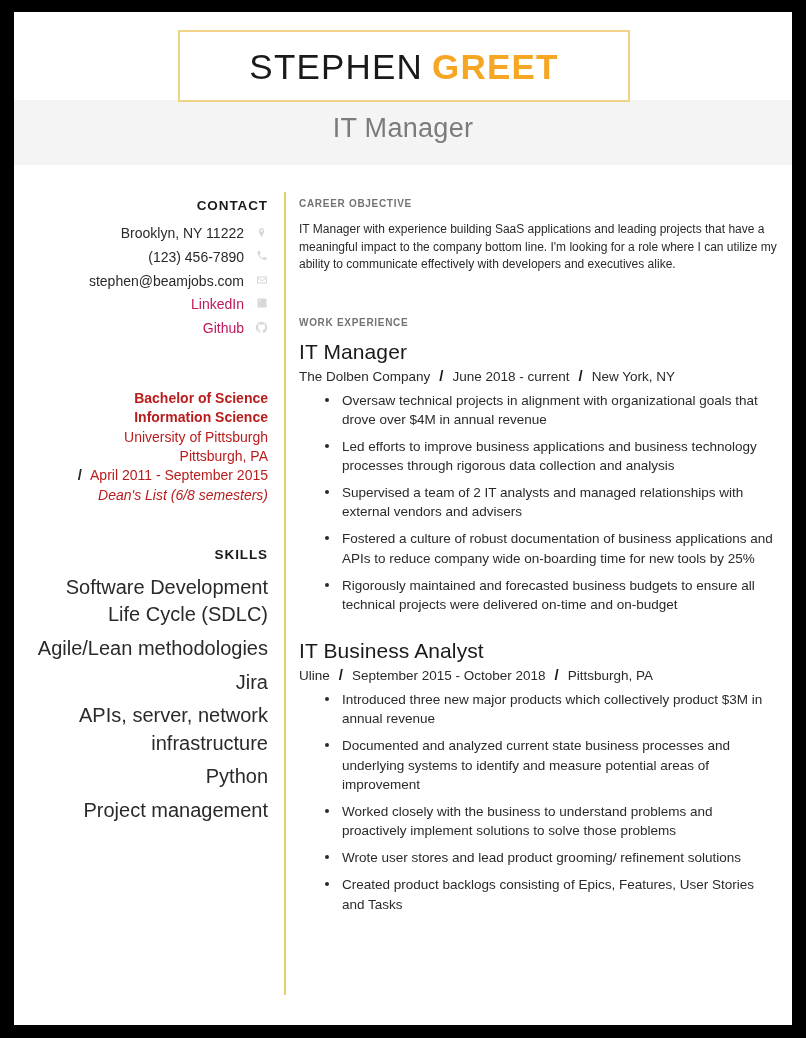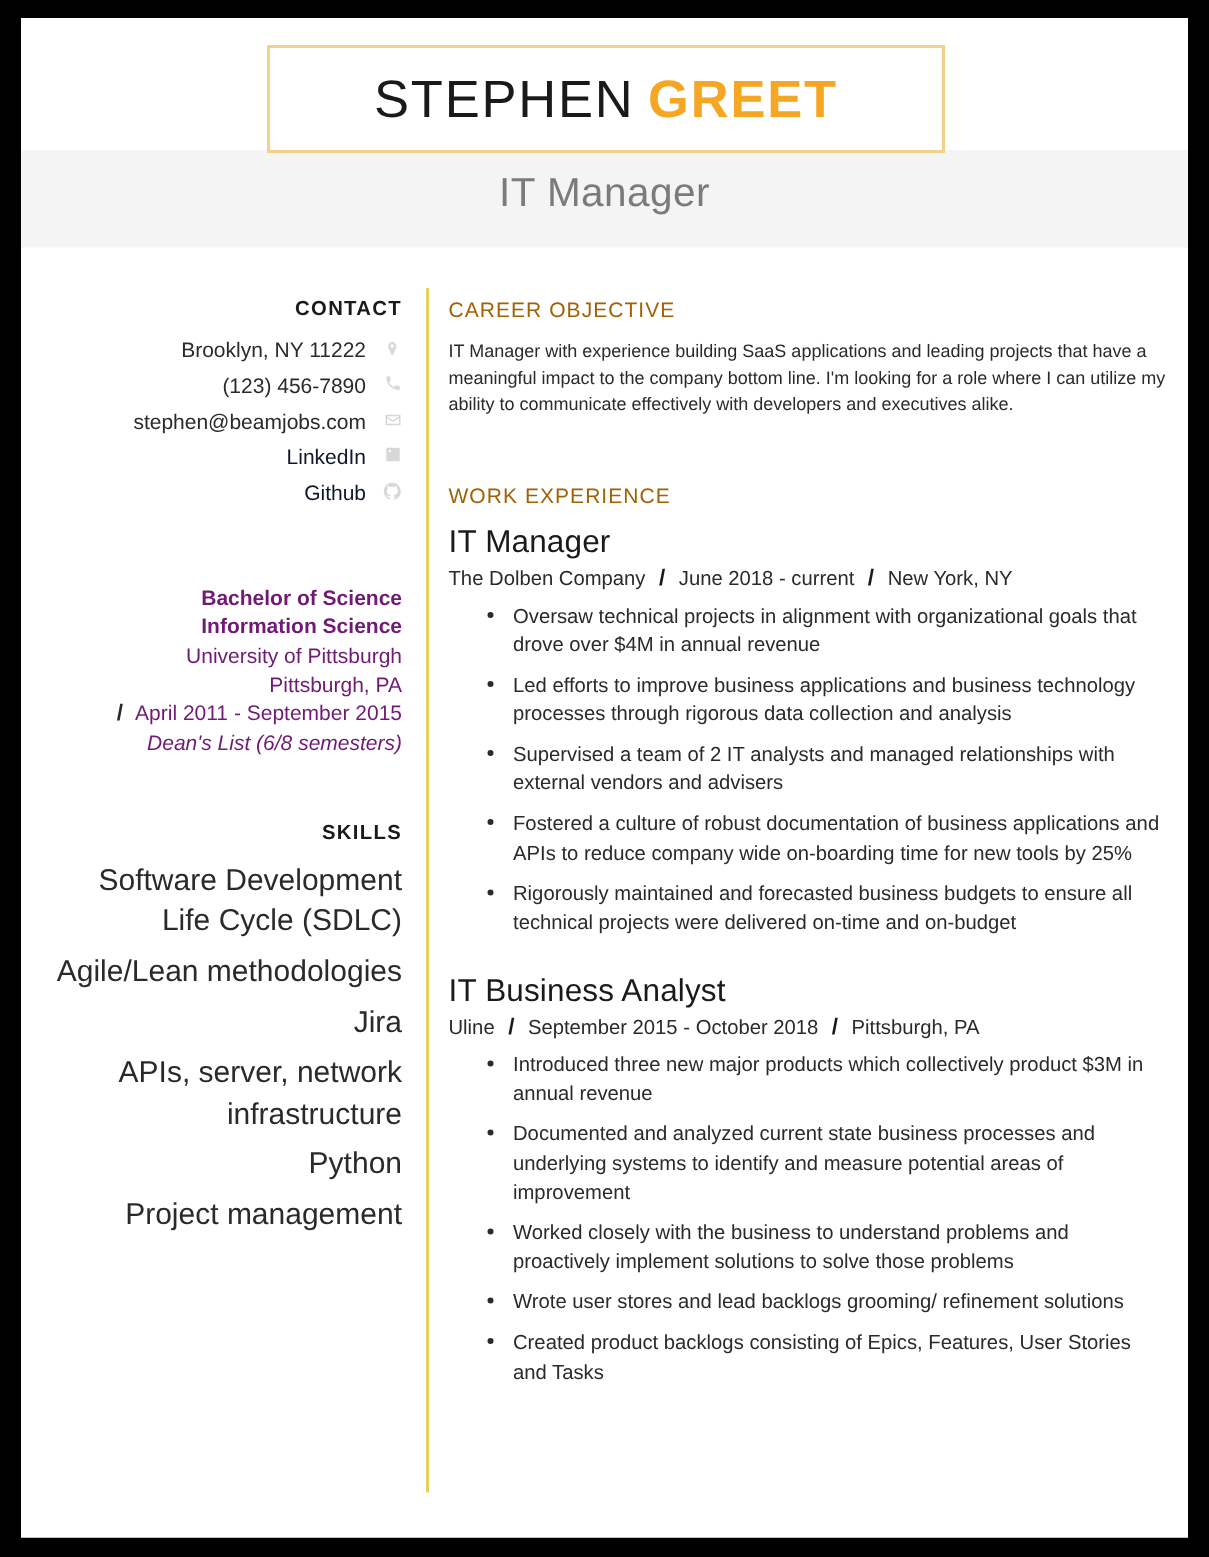--- a/index.html
+++ b/index.html
@@ -147,21 +147,21 @@
     display: flex;
     justify-content: flex-end;
     margin-bottom: 7px;
     line-height: 1.2;
   }
   .contact-label {
     font-size: 14px;
     color: #2a2a2a;
   }
   .contact-row.link .contact-label {
-    color: #0f172a;
+    color: #be185d;
   }
   .contact-icon {
     width: 13px;
     height: 14px;
     margin-left: 11px;
     flex: 0 0 13px;
     display: flex;
     align-items: center;
     justify-content: center;
     color: #d6d6d6;
@@ -169,21 +169,21 @@
   .contact-icon svg {
     display: block;
     fill: #d8d8d8;
   }
 
   .block-gap { height: 45px; }
   .block-gap-sm { height: 42px; }
 
   .edu-line {
     font-size: 14px;
-    color: #701a75;
+    color: #b91c1c;
     line-height: 1.38;
   }
   .edu-line.bold { font-weight: 700; }
   .edu-line.italic { font-style: italic; }
   .edu-date-row {
     display: flex;
     justify-content: flex-end;
     align-items: baseline;
   }
   .slash {
@@ -195,23 +195,23 @@
 
   .skill-line {
     font-size: 20px;
     color: #2a2a2a;
     line-height: 1.38;
     margin-bottom: 6px;
   }
 
   
   .main-heading {
-    font-size: 14px;
-    font-weight: 400;
-    color: #a16207;
+    font-size: 10px;
+    font-weight: 700;
+    color: #737373;
     letter-spacing: 0.7px;
     margin: 0 0 12px 0;
   }
   .objective {
     font-size: 12px;
     line-height: 1.46;
     color: #2a2a2a;
     margin: 0;
   }
   .section-gap { height: 43px; }
@@ -403,21 +403,21 @@
               <span>Uline</span>
               <span class="sep">/</span>
               <span>September 2015 - October 2018</span>
               <span class="sep">/</span>
               <span>Pittsburgh, PA</span>
             </div>
             <ul class="bullets">
               <li>Introduced three new major products which collectively product $3M in annual revenue</li>
               <li>Documented and analyzed current state business processes and underlying systems to identify and measure potential areas of improvement</li>
               <li>Worked closely with the business to understand problems and proactively implement solutions to solve those problems</li>
-              <li>Wrote user stores and lead backlogs grooming/ refinement solutions</li>
+              <li>Wrote user stores and lead product grooming/ refinement solutions</li>
               <li>Created product backlogs consisting of Epics, Features, User Stories and Tasks</li>
             </ul>
           </div>
 
         </div>
       </div>
     </div>
   </div>
 </div>
 

